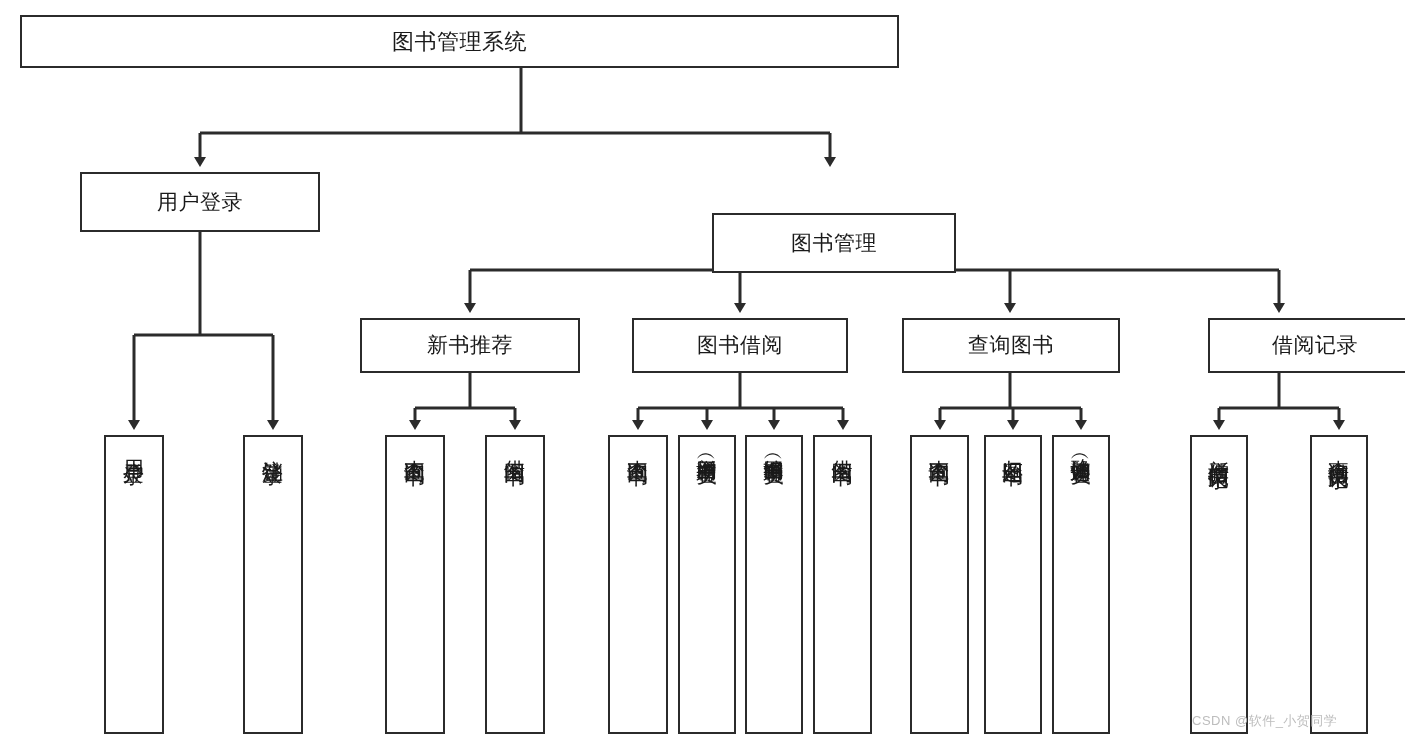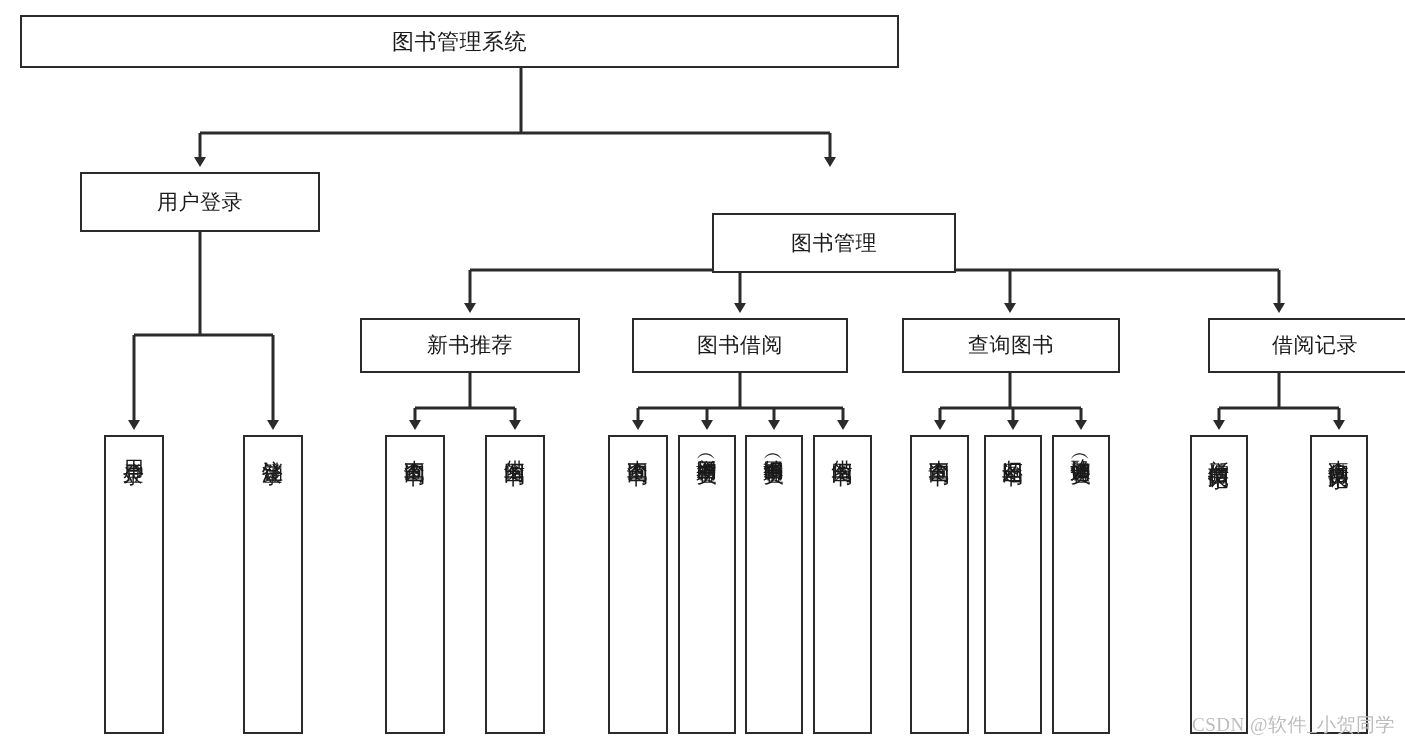--- a/index.html
+++ b/index.html
@@ -64,25 +64,24 @@
     letter-spacing: 2px;
     line-height: 1;
   }
   .node.vert.tall-text .label {
     font-size: 20px;
     letter-spacing: 1px;
   }
   .watermark {
     position: absolute;
     color: #bdbdbd;
-    font-size: 19px;
+    font-size: 13px;
     white-space: nowrap;
     z-index: 5;
     letter-spacing: 0.5px;
-    font-family: Liberation Serif, serif;
   }
 </style>
 </head>
 <body>
 
 <div id="canvas">
 
   <svg class="edges" viewBox="0 0 1405 747" xmlns="http://www.w3.org/2000/svg">
     <defs>
       <marker id="arrow" markerWidth="10" markerHeight="12" refX="1" refY="6" orient="auto" markerUnits="userSpaceOnUse">

